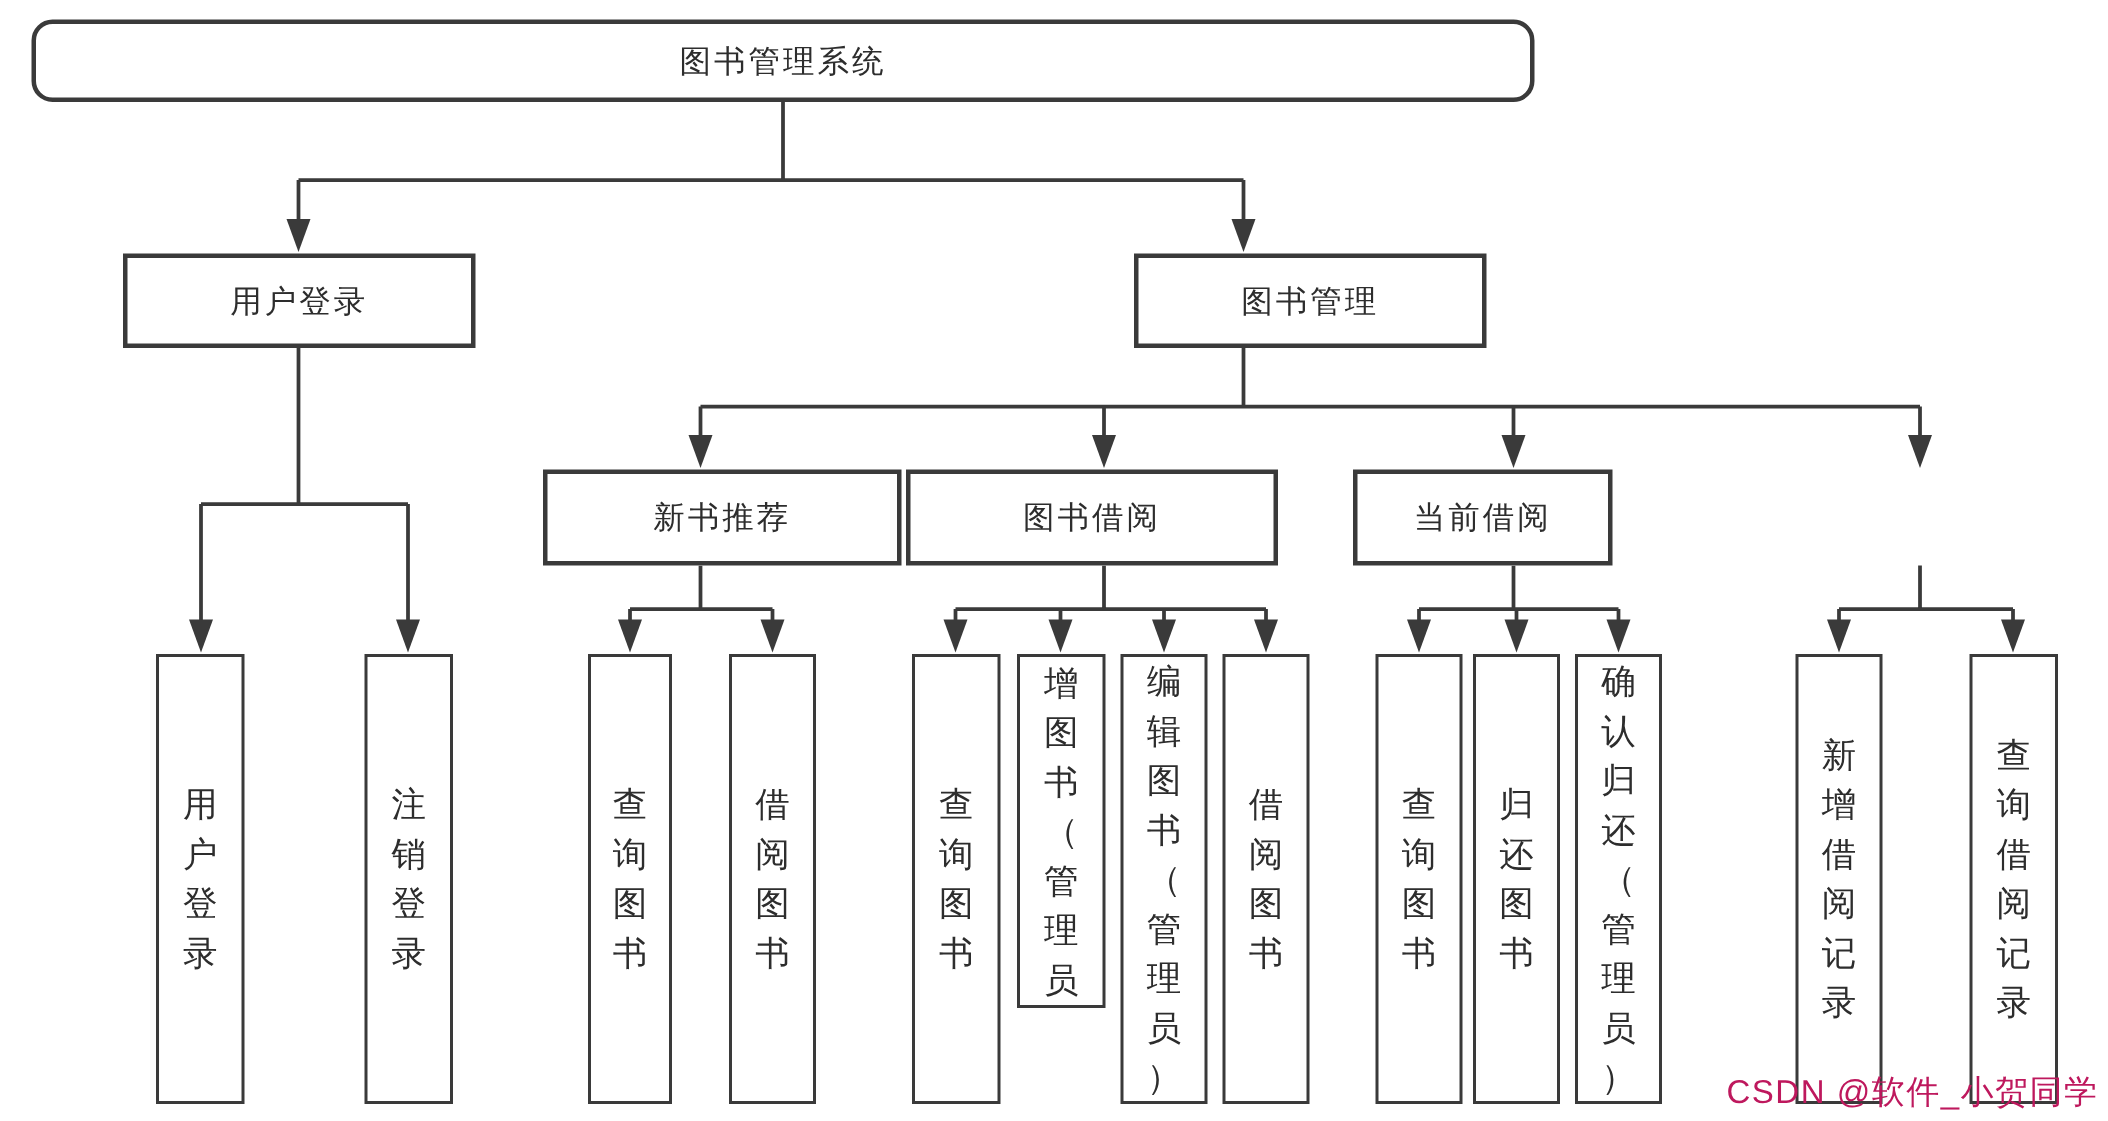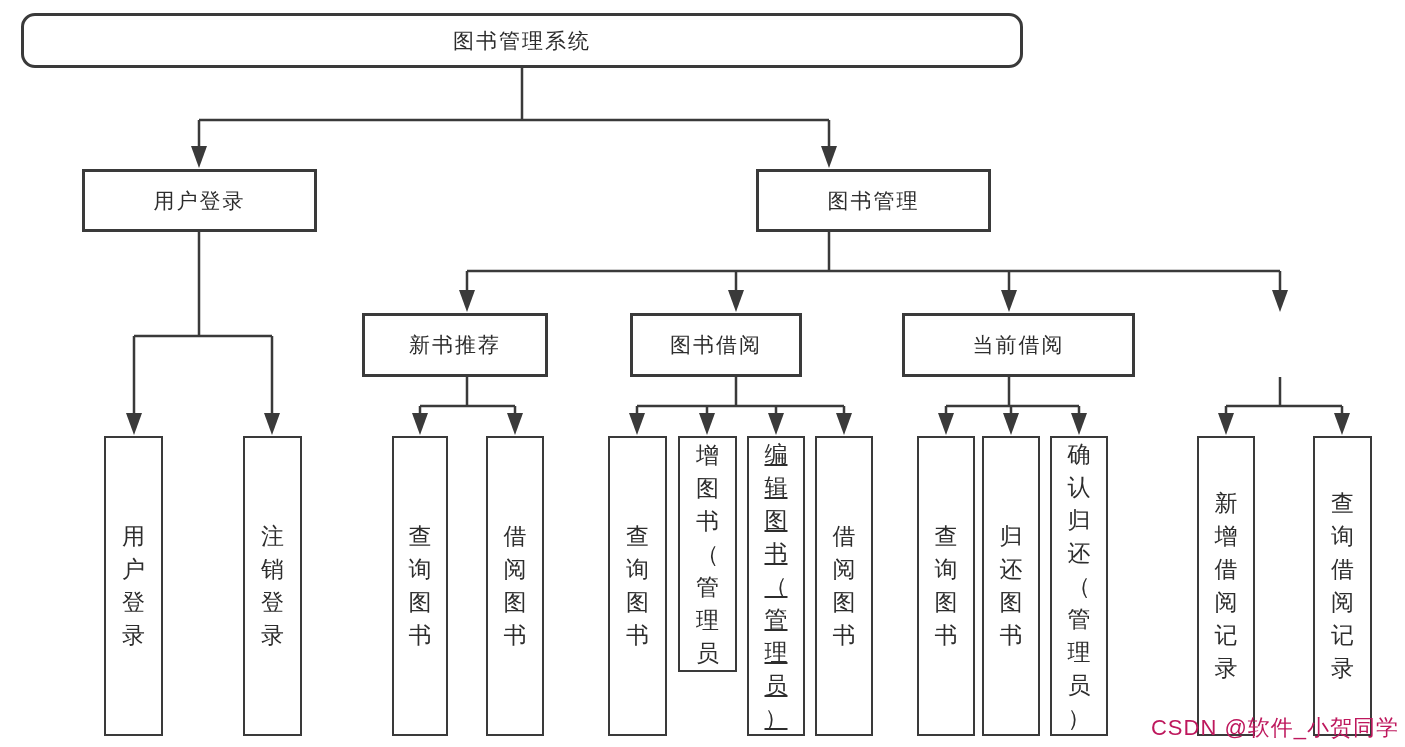--- a/index.html
+++ b/index.html
@@ -105,23 +105,23 @@
       <polygon points="1226,435 1218,413 1234,413"></polygon>
       <polygon points="1342,435 1334,413 1350,413"></polygon>
     </g>
   </svg>
 
   <div class="node hnode" style="left:21px; top:13px; width:1002px; height:55px;border-radius:14px;">图书管理系统</div>
 
   <div class="node hnode" style="left:82px; top:169px; width:235px; height:63px;">用户登录</div>
   <div class="node hnode" style="left:756px; top:169px; width:235px; height:63px;">图书管理</div>
 
-  <div class="node hnode" style="left:362px; top:313px; width:186px; height:64px;text-align:center;">新书推荐</div>
-  <div class="node hnode" style="left:630px; top:313px; width:172px; height:64px;">图书借阅</div>
-  <div class="node hnode" style="left:902px; top:313px; width:233px; height:64px;">当前借阅</div>
+  <div class="node hnode" style="left:362px; top:313px; width:239px; height:64px;text-align:center;">新书推荐</div>
+  <div class="node hnode" style="left:604px; top:313px; width:248px; height:64px;">图书借阅</div>
+  <div class="node hnode" style="left:902px; top:313px; width:173px; height:64px;">当前借阅</div>
 
   <div class="node leaf" style="left:104px; top:436px; width:59px; height:300px;">
     <span class="vlabel">用户登录</span>
   </div>
   <div class="node leaf" style="left:243px; top:436px; width:59px; height:300px;justify-content:center;">
     <span class="vlabel">注销登录</span>
   </div>
 
   <div class="node leaf" style="left:392px; top:436px; width:56px; height:300px;">
     <span class="vlabel">查询图书</span>
@@ -129,21 +129,21 @@
   <div class="node leaf" style="left:486px; top:436px; width:58px; height:300px;">
     <span class="vlabel">借阅图书</span>
   </div>
 
   <div class="node leaf" style="left:608px; top:436px; width:59px; height:300px;">
     <span class="vlabel">查询图书</span>
   </div>
   <div class="node leaf" style="left:678px; top:436px; width:59px; height:236px;">
     <span class="vlabel">新增图书（管理员）</span>
   </div>
-  <div class="node leaf" style="left:747px; top:436px; width:58px; height:300px;text-decoration:underline;">
+  <div class="node leaf" style="left:747px; top:436px; width:58px; height:300px;">
     <span class="vlabel">编辑图书（管理员）</span>
   </div>
   <div class="node leaf" style="left:815px; top:436px; width:58px; height:300px;">
     <span class="vlabel">借阅图书</span>
   </div>
 
   <div class="node leaf" style="left:917px; top:436px; width:58px; height:300px;">
     <span class="vlabel">查询图书</span>
   </div>
   <div class="node leaf" style="left:982px; top:436px; width:58px; height:300px;">

